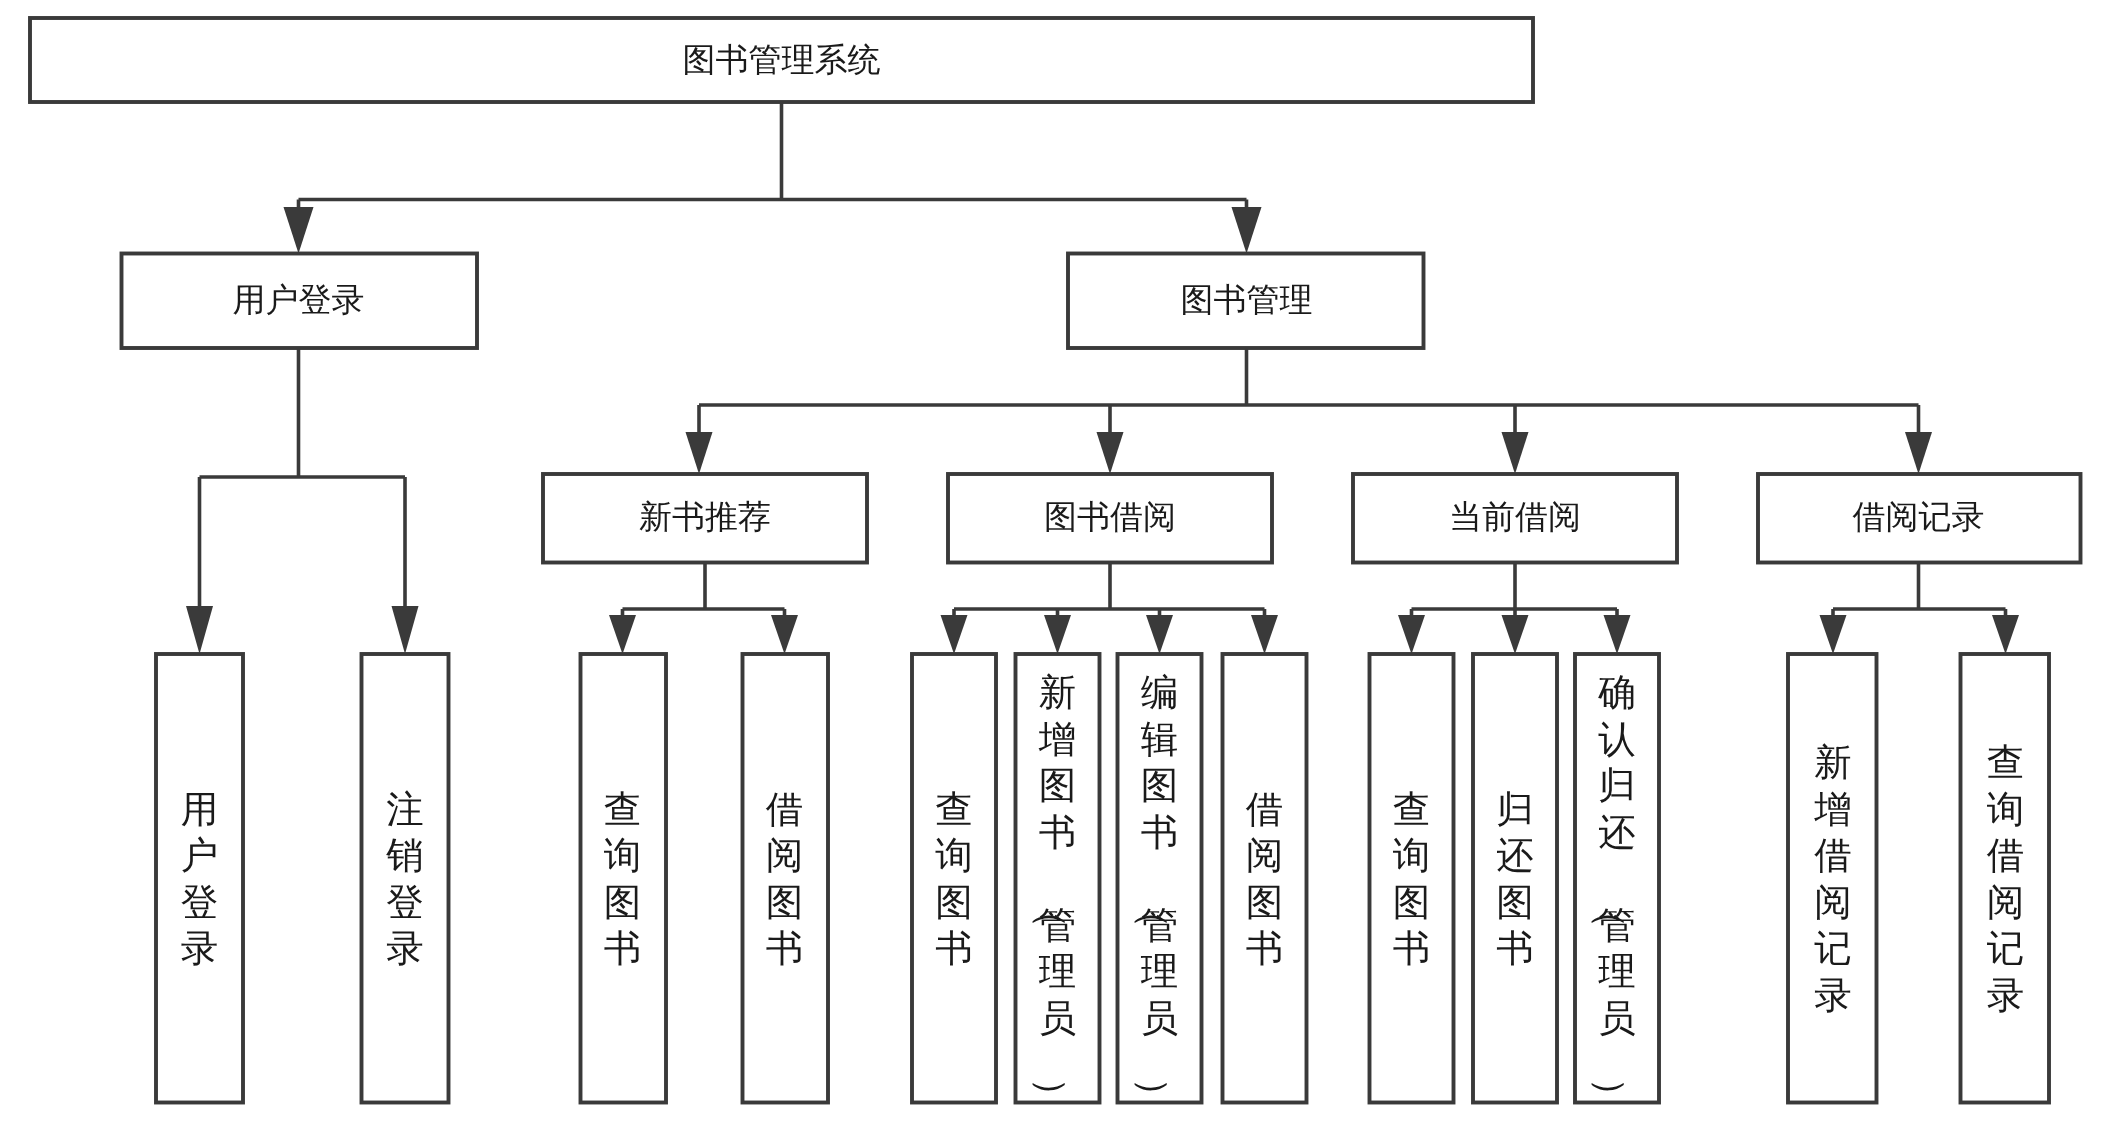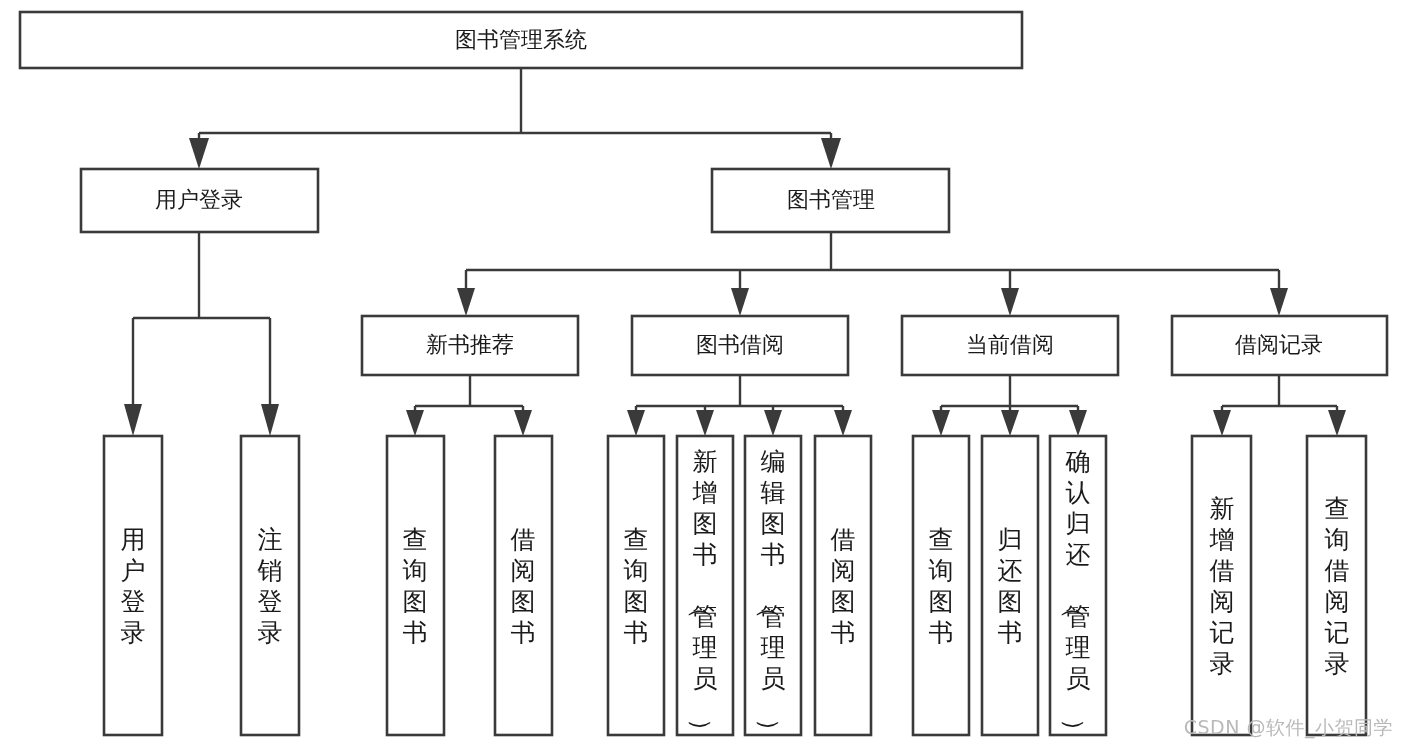--- a/index.html
+++ b/index.html
@@ -228,15 +228,14 @@
       <text class="node-label-v" x="1222" y="0"><tspan x="1222" y="516.68">新</tspan><tspan x="1222" y="547.68">增</tspan><tspan x="1222" y="578.68">借</tspan><tspan x="1222" y="609.68">阅</tspan><tspan x="1222" y="640.68">记</tspan><tspan x="1222" y="671.68">录</tspan></text>
     </g>
 
     <g>
       <rect class="node-box" x="1307" y="436" width="59" height="299"></rect>
       <text class="node-label-v" x="1337" y="0"><tspan x="1337" y="516.68">查</tspan><tspan x="1337" y="547.68">询</tspan><tspan x="1337" y="578.68">借</tspan><tspan x="1337" y="609.68">阅</tspan><tspan x="1337" y="640.68">记</tspan><tspan x="1337" y="671.68">录</tspan></text>
     </g>
 
   </svg>
 
-  <div class="watermark">CSDN @软件_小贺同学</div>
 
 </div>
 
 </body></html>

